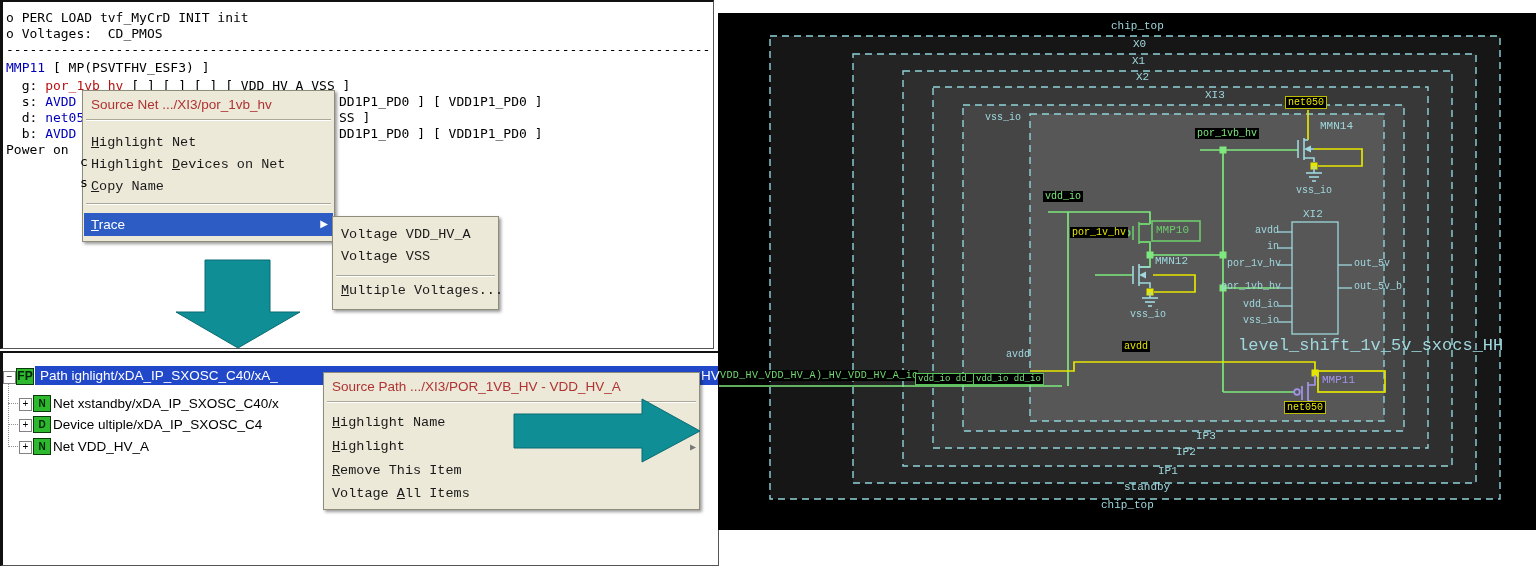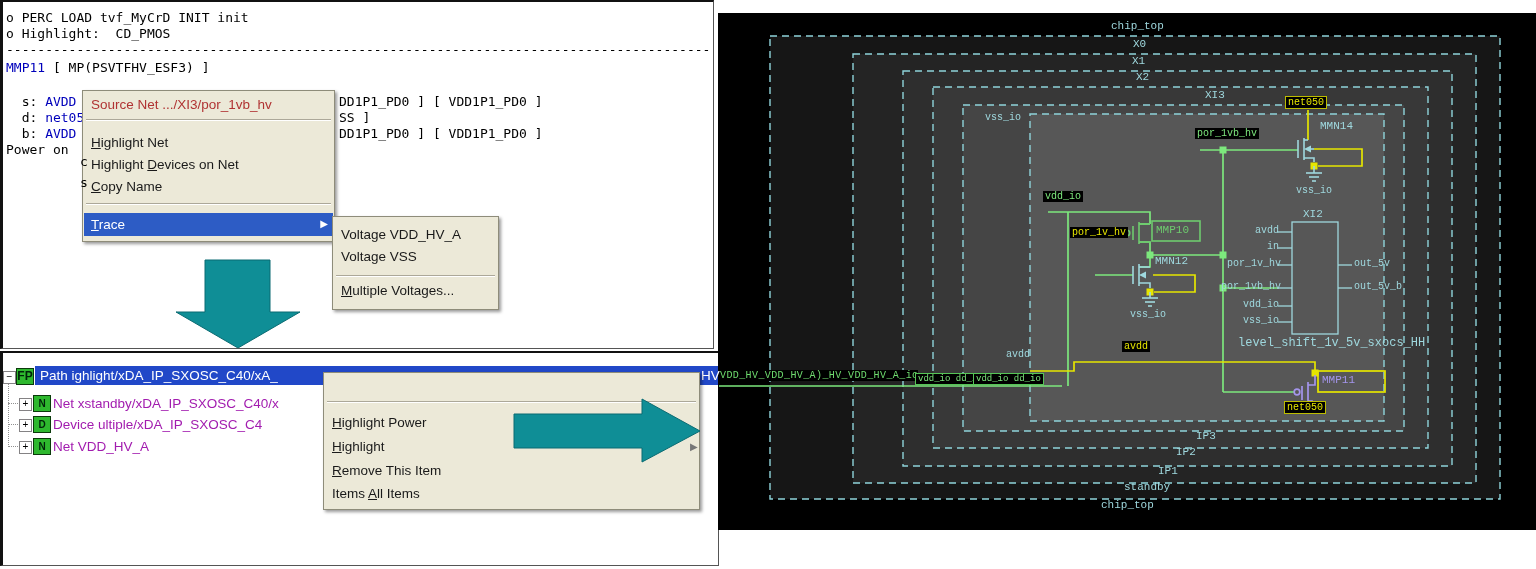--- a/index.html
+++ b/index.html
@@ -9,29 +9,29 @@
   
   .panel{position:absolute;background:#fff;border:1px solid #555;border-left:3px solid #111;border-top:2px solid #111;}
   #console-panel{left:0;top:0;width:710px;height:346px;overflow:hidden;}
   #tree-panel{left:0;top:351px;width:715px;height:212px;overflow:hidden;}
   .mono{font-family:"DejaVu Sans Mono",monospace;font-size:13px;white-space:pre;color:#000;line-height:14px;}
   .blue{color:#0000bb;} .red{color:#bb1111;}
   
   .menu{position:absolute;background:#ece9d8;border:1px solid #8e8c7a;box-shadow:2px 2px 3px rgba(0,0,0,.4);z-index:10;font-size:13.5px;color:#1a1a1a;}
   .menu .title{position:absolute;left:8px;color:#b03333;white-space:nowrap;}
   .menu .sep{position:absolute;left:3px;right:3px;height:0;border-top:1px solid #aca899;border-bottom:1px solid #fff;}
-  .menu .item{position:absolute;left:8px;white-space:nowrap;cursor:default;}
+  .menu .item{position:absolute;left:8px;white-space:nowrap;cursor:default;font-family:Liberation Mono, monospace;}
   .u{text-decoration:underline;}
   .hl-bar{position:absolute;left:1px;right:1px;height:23px;background:#2d5cc5;color:#fff;text-align:right;}
   .hl-bar .item-label{position:absolute;left:7px;top:4px;}
   .sub-arrow{position:absolute;right:5px;top:5px;font-size:10px;}
   
   .t-exp{position:absolute;width:11px;height:11px;background:#fff;border:1px solid #848284;font-size:10px;line-height:9px;text-align:center;color:#000;}
   .t-icon{position:absolute;width:16px;height:15px;background:#2eb82e;border:1px solid #0a3a0a;color:#00240a;font-weight:bold;text-align:center;}
-  .t-label{position:absolute;font-size:13.5px;color:#a21caf;white-space:nowrap;}
+  .t-label{position:absolute;font-size:13.5px;color:#000000;white-space:nowrap;}
   .t-connect-v{position:absolute;border-left:1px dotted #909090;}
   .t-connect-h{position:absolute;border-top:1px dotted #909090;}
   #sel-bar{position:absolute;left:35px;top:366px;width:683px;height:19px;background:#2148c8;}
   #sel-bar span{position:absolute;left:5px;top:2px;color:#fff;font-size:13.5px;white-space:nowrap;}
   #sel-tail{position:absolute;left:701px;top:368px;color:#fff;font-size:13.5px;z-index:6;}
   
   #schem{position:absolute;left:718px;top:0;width:818px;height:569px;font-family:Liberation Mono, monospace;}
   #schem-bg{position:absolute;left:0;top:13px;width:818px;height:517px;background:#000;}
   .slabel{position:absolute;white-space:nowrap;font-size:11px;letter-spacing:0;}
   .cyan{color:#9fd8de;}
@@ -43,23 +43,24 @@
   .longlab{position:absolute;color:#6fdc6f;font-size:10px;background:#000;white-space:nowrap;letter-spacing:.4px;}
   .dev-g{color:#6ecb6e;} .dev-p{color:#a495ec;}
 </style>
 </head>
 <body>
 
 <div id="stage">
 
   <div id="console-panel" class="panel">
     <div class="mono abs" style="left:3px;top:9px">o PERC LOAD tvf_MyCrD INIT init</div>
-    <div class="mono abs" style="left:3px;top:25px">o Highlight:  CD_PMOS</div>
+    <div class="mono abs" style="left:3px;top:25px">o Voltages:  CD_PMOS</div>
     <div class="mono abs" style="left:3px;top:41px">------------------------------------------------------------------------------------------</div>
     <div class="mono abs" style="left:3px;top:59px"><span class="blue">MMP11</span><span> [ MP(PSVTFHV_ESF3) ]</span></div>
+    <div class="mono abs" style="left:3px;top:77px"><span>  g: </span><span class="red">por_1vb_hv</span><span> [ ] [ ] [ ] [ VDD_HV_A VSS ]</span></div>
     <div class="mono abs" style="left:3px;top:93px"><span>  s: </span><span class="blue">AVDD</span></div>
     <div class="mono abs" style="left:336px;top:93px">DD1P1_PD0 ] [ VDD1P1_PD0 ]</div>
     <div class="mono abs" style="left:3px;top:109px"><span>  d: </span><span class="blue">net050</span></div>
     <div class="mono abs" style="left:336px;top:109px">SS ]</div>
     <div class="mono abs" style="left:3px;top:125px"><span>  b: </span><span class="blue">AVDD</span></div>
     <div class="mono abs" style="left:336px;top:125px">DD1P1_PD0 ] [ VDD1P1_PD0 ]</div>
     <div class="mono abs" style="left:3px;top:141px">Power on</div>
   </div>
 
   <div class="mono abs" style="left:80px;top:155px;z-index:11">c</div>
@@ -112,25 +113,26 @@
 
   <div class="t-exp" style="left:19px;top:419px">+</div>
   <div class="t-icon" style="left:33px;top:416px;font-size:10px;line-height:15px">D</div>
   <div class="t-label" style="left:53px;top:417px">Device ultiple/xDA_IP_SXOSC_C4</div>
 
   <div class="t-exp" style="left:19px;top:441px">+</div>
   <div class="t-icon" style="left:33px;top:438px;font-size:10px;line-height:15px">N</div>
   <div class="t-label" style="left:53px;top:439px">Net VDD_HV_A</div>
 
   <div class="menu" style="left:323px;top:372px;width:375px;height:136px">
+    <div class="title" style="top:6px">Source Path .../XI3/POR_1VB_HV - VDD_HV_A</div>
     <div class="sep" style="top:28px"></div>
-    <div class="item" style="top:42px"><span class="u">H</span><span>ighlight Power</span></div>
+    <div class="item" style="top:42px"><span class="u">H</span><span>ighlight Name</span></div>
     <div class="item" style="top:66px"><span class="u">H</span><span>ighlight</span><span class="abs" style="left:358px;top:2px;font-size:10px;color:#777">▶</span></div>
     <div class="item" style="top:90px"><span class="u">R</span><span>emove This Item</span></div>
-    <div class="item" style="top:113px"><span>Items </span><span class="u">A</span><span>ll Items</span></div>
+    <div class="item" style="top:113px"><span>Voltage </span><span class="u">A</span><span>ll Items</span></div>
   </div>
 
   <svg class="abs" style="left:0;top:380px;z-index:30;pointer-events:none" width="720" height="110">
     <polygon points="514,34 642,34 642,19 700,51 642,82 642,68 514,68" fill="#0f8e96" stroke="#0a6b72" stroke-width="1"></polygon>
   </svg>
 
   <div id="schem">
     <div id="schem-bg"></div>
 
     <svg class="abs" style="left:0;top:0" width="818" height="569">
@@ -267,16 +269,16 @@
 
     <span class="slabel cyan abs" style="left:585px;top:208px">XI2</span>
     <span class="pin abs" style="left:537px;top:225px">avdd</span>
     <span class="pin abs" style="left:549px;top:241px">in</span>
     <span class="pin abs" style="left:509px;top:258px">por_1v_hv</span>
     <span class="pin abs" style="left:503px;top:281px">por_1vb_hv</span>
     <span class="pin abs" style="left:525px;top:299px">vdd_io</span>
     <span class="pin abs" style="left:525px;top:315px">vss_io</span>
     <span class="pin abs" style="left:636px;top:258px">out_5v</span>
     <span class="pin abs" style="left:636px;top:281px">out_5v_b</span>
-    <span class="slabel cyan abs" style="left:520px;top:336px;font-size:12px">level_shift_1v_5v_sxocs_HH</span>
+    <span class="slabel cyan abs" style="left:520px;top:336px;font-size:17px">level_shift_1v_5v_sxocs_HH</span>
   </div>
 
 </div>
 
 </body></html>

